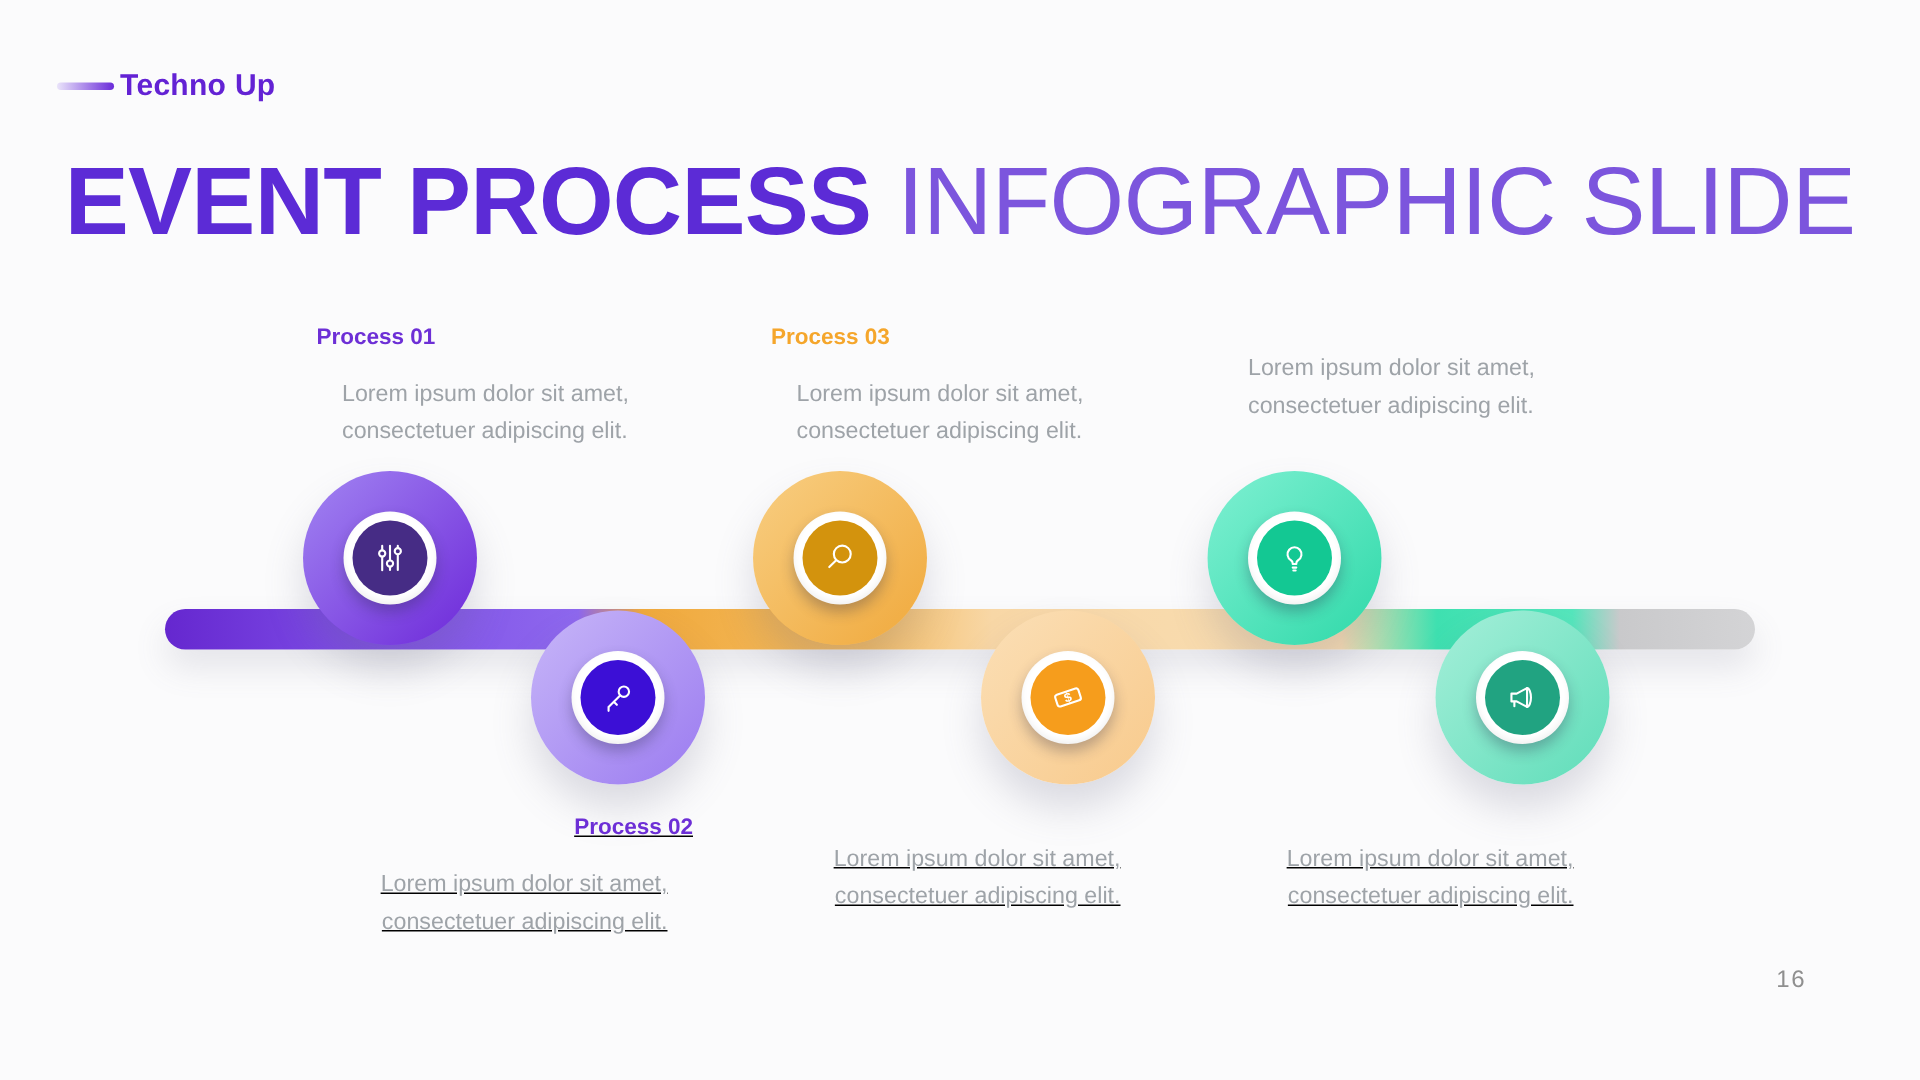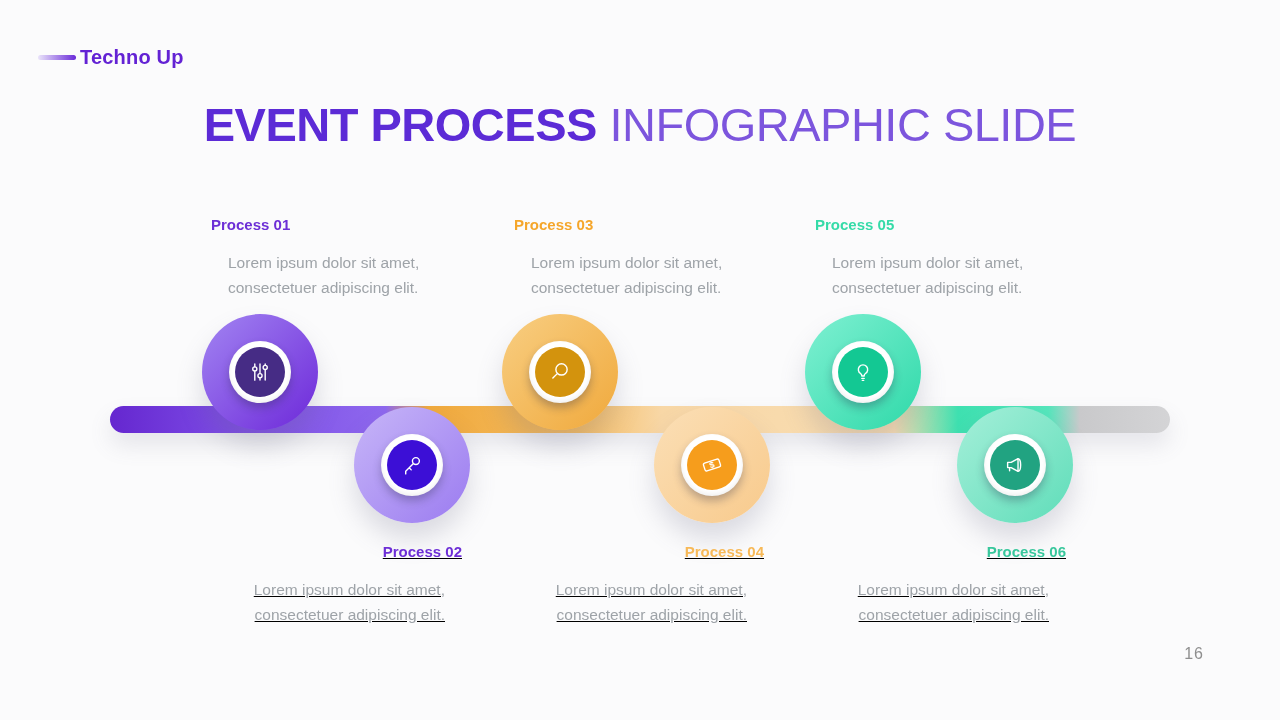--- a/index.html
+++ b/index.html
@@ -5,21 +5,21 @@
   html,body{margin:0;padding:0;background:#e8e8ea;}
   .slide{
     position:relative;width:1280px;height:720px;background:#fbfbfc;overflow:hidden;
     font-family:"Liberation Sans",sans-serif;margin:0 auto;
   }
   
   .logo{position:absolute;left:38px;top:46px;display:flex;align-items:center;gap:4px;}
   .logo-line{width:38px;height:5px;border-radius:3px;background:linear-gradient(90deg,#eae4fa,#6a2bd9);}
   .logo-text{font-size:20px;font-weight:bold;letter-spacing:0.2px;}
   
-  .title{position:absolute;top:97px;left:0;width:100%;text-align:center;font-size:47px;font-weight:bold;letter-spacing:-0.5px;white-space:nowrap;}
+  .title{position:absolute;top:97px;left:0;width:100%;text-align:center;font-size:64px;font-weight:bold;letter-spacing:-0.5px;white-space:nowrap;}
   .title .light{font-weight:400;}
   
   .band{position:absolute;left:110px;top:406px;width:1060px;height:27px;border-radius:14px;
         box-shadow:0 12px 22px rgba(110,110,135,0.16);}
   
   .big-circle{position:absolute;width:116px;height:116px;border-radius:50%;
     display:flex;align-items:center;justify-content:center;
     background:linear-gradient(135deg,var(--outer-start),var(--outer-end));
     box-shadow:0 16px 26px rgba(105,105,130,0.22);}
   .ring{width:62px;height:62px;border-radius:50%;background:#fff;
@@ -53,21 +53,20 @@
 
   <div class="text-block top-text" style="left: 211px; top: 216px; --label-color: #6d2fd6; --outer-start: #a285f2; --outer-end: #6d28d9; --disc-color: #462c85;">
     <h3 class="p-label">Process 01</h3>
     <p class="p-desc"><span>Lorem ipsum dolor sit amet,</span><br><span>consectetuer adipiscing elit.</span></p>
   </div>
   <div class="text-block top-text" style="left: 514px; top: 216px; --label-color: #f5a62b; --outer-start: #f8ce82; --outer-end: #f0a93c; --disc-color: #d3930d;">
     <h3 class="p-label">Process 03</h3>
     <p class="p-desc"><span>Lorem ipsum dolor sit amet,</span><br><span>consectetuer adipiscing elit.</span></p>
   </div>
   <div class="text-block top-text" style="left: 815px; top: 216px; --label-color: #35dba8; --outer-start: #7ff0d2; --outer-end: #2fd9a9; --disc-color: #13c893;">
-    <h3 class="p-label">Process 05</h3>
     <p class="p-desc"><span>Lorem ipsum dolor sit amet,</span><br><span>consectetuer adipiscing elit.</span></p>
   </div>
 
   <div class="big-circle" style="left: 202px; top: 314px; --label-color: #6d2fd6; --outer-start: #a285f2; --outer-end: #6d28d9; --disc-color: #462c85;">
     <div class="ring">
       <div class="disc">
         <svg class="icon" viewBox="0 0 24 24">
           <path d="M7.2 4.5v2.6M7.2 11.3v8.2M12 4.5v8.5M12 17.5v1.9M16.8 4.5v1.2M16.8 10v9.4"></path>
           <circle cx="7.2" cy="9.2" r="1.9"></circle>
             <circle cx="12" cy="15.4" r="1.9"></circle>
@@ -129,23 +128,21 @@
         </svg>
       </div>
     </div>
   </div>
 
   <div class="text-block bottom-text" style="right: 818px; top: 543px; --label-color: #6d2fd6; --outer-start: #c7b6f8; --outer-end: #9b7bf0; --disc-color: #3c0fd6;">
     <h3 class="p-label">Process 02</h3>
     <p class="p-desc"><span>Lorem ipsum dolor sit amet,</span><br><span>consectetuer adipiscing elit.</span></p>
   </div>
   <div class="text-block bottom-text" style="right: 516px; top: 543px; --label-color: #f7b958; --outer-start: #fbdfb6; --outer-end: #f8ca8c; --disc-color: #f69d1c;">
-    <h3 class="p-label">Process 04</h3>
     <p class="p-desc"><span>Lorem ipsum dolor sit amet,</span><br><span>consectetuer adipiscing elit.</span></p>
   </div>
   <div class="text-block bottom-text" style="right: 214px; top: 543px; --label-color: #38c79c; --outer-start: #a5efd9; --outer-end: #5fddb9; --disc-color: #21a381;">
-    <h3 class="p-label">Process 06</h3>
     <p class="p-desc"><span>Lorem ipsum dolor sit amet,</span><br><span>consectetuer adipiscing elit.</span></p>
   </div>
 
   <div class="page-number" style="color: rgb(143, 143, 143);">16</div>
 
 </div>
 
 </body></html>

